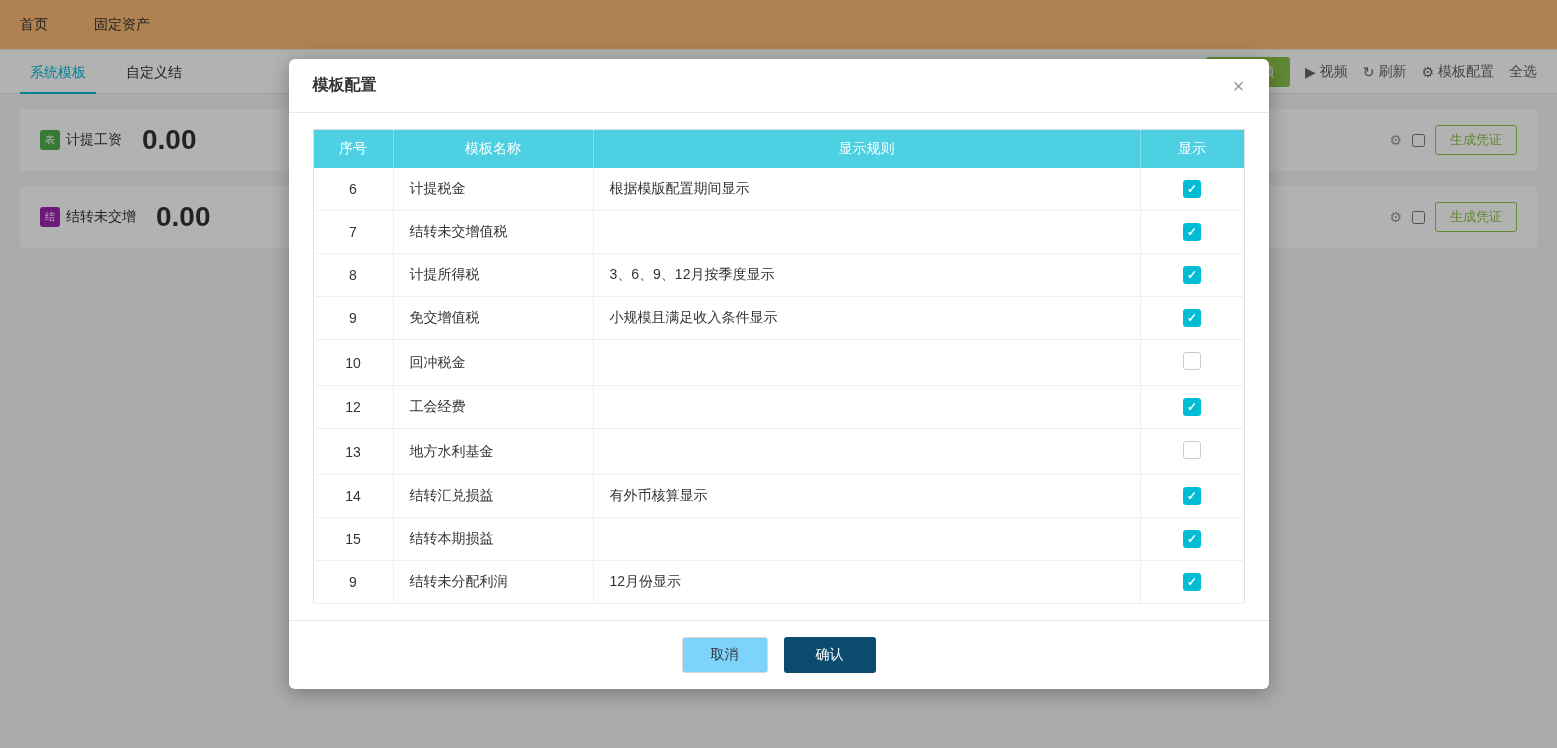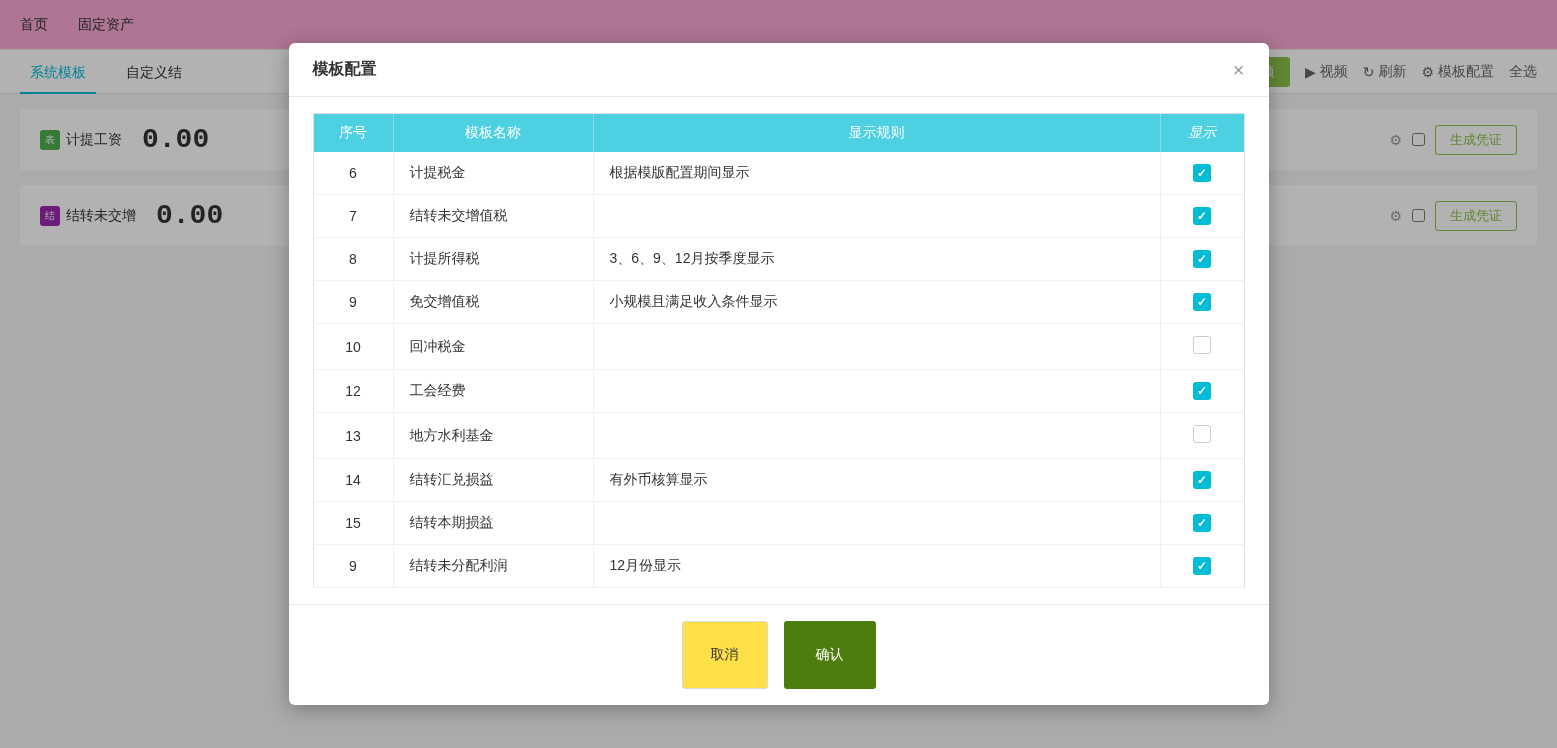--- a/index.html
+++ b/index.html
@@ -17,26 +17,26 @@
     .bg-page {
       width: 100%;
       height: 100%;
       background: #f5f5f5;
       position: absolute;
       top: 0; left: 0;
     }
 
     
     .top-nav {
-      background: #f9a8d4;
+      background: #fdba74;
       height: 50px;
       display: flex;
       align-items: center;
       padding: 0 20px;
-      gap: 30px;
+      gap: 46px;
       border-bottom: 1px solid #e8e8e8;
     }
     .nav-item {
       color: #333;
       font-size: 14px;
       cursor: pointer;
     }
 
     
     .sub-nav {
@@ -126,21 +126,20 @@
     }
 
     .card-icon.purple {
       background: #9c27b0;
     }
 
     .card-amount {
       font-size: 28px;
       font-weight: bold;
       color: #333;
-      font-family: Liberation Mono, monospace;
     }
 
     .card-right {
       margin-left: auto;
       display: flex;
       align-items: center;
       gap: 10px;
     }
 
     .btn-generate {
@@ -308,31 +307,31 @@
     
     .modal-footer {
       display: flex;
       justify-content: center;
       gap: 16px;
       padding: 16px 24px;
       border-top: 1px solid #e8e8e8;
     }
 
     .btn-cancel {
-      background: #fde047;
+      background: #7dd3fc;
       border: 1px solid #d9d9d9;
       color: #333;
-      padding: 24px 28px;
+      padding: 8px 28px;
       border-radius: 3px;
       cursor: pointer;
       font-size: 14px;
     }
 
     .btn-confirm {
-      background: #4d7c0f;
+      background: #0c4a6e;
       border: none;
       color: #fff;
       padding: 8px 32px;
       border-radius: 3px;
       cursor: pointer;
       font-size: 14px;
     }
   </style>
 </head>
 <body>
@@ -404,21 +403,21 @@
     </div>
 
     <div class="modal-body">
       <div class="table-wrapper">
         <table class="config-table">
           <thead>
             <tr>
               <th style="width:80px;">序号</th>
               <th style="width:200px;margin-top:28px;">模板名称</th>
               <th>显示规则</th>
-              <th style="width:84px;font-style:italic;">显示</th>
+              <th style="width:104px;">显示</th>
             </tr>
           </thead>
           <tbody id="table-body">
           <tr>
                 <td>6</td>
                 <td>计提税金</td>
                 <td>根据模版配置期间显示</td>
                 <td style="text-align: center;"><span class="checkbox-checked"></span></td>
               </tr>
               <tr>

